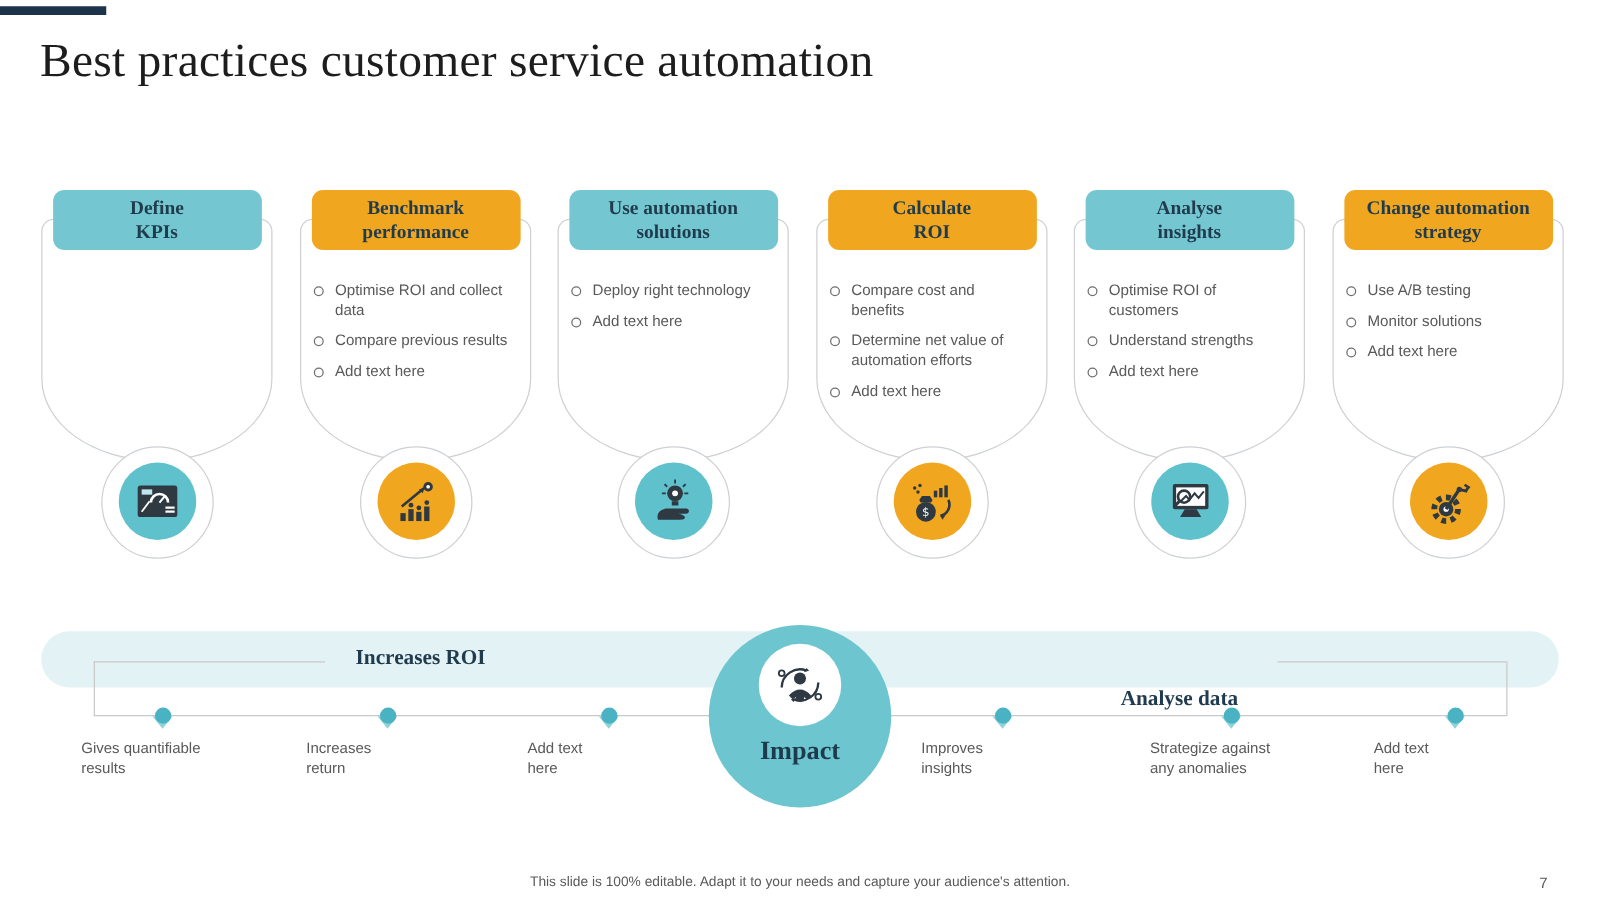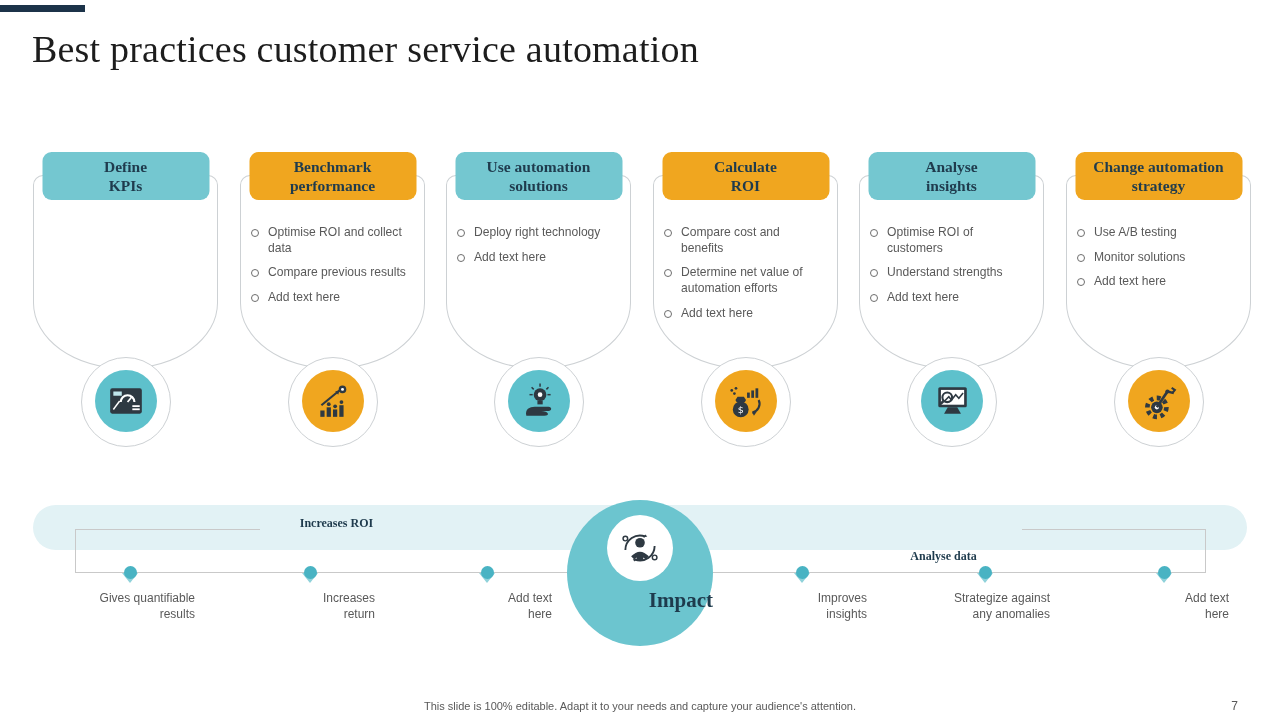--- a/index.html
+++ b/index.html
@@ -31,35 +31,35 @@
   .ring{position:absolute;left:50%;top:181px;transform:translateX(-50%);
         width:88px;height:88px;border-radius:50%;border:1px solid #CDD1D4;background:#fff;}
   .icon-circle{position:absolute;left:50%;top:194px;transform:translateX(-50%);
         width:62px;height:62px;border-radius:50%;display:flex;align-items:center;justify-content:center;}
   .icon-circle.accent-teal{background:#5EC1CC;}
   .icon-circle svg{display:block;}
 
   
   .band{position:absolute;left:33px;top:505px;width:1214px;height:45px;background:#E2F2F5;border-radius:23px;}
   .band-label{position:absolute;top:516px;font-family:"Liberation Serif",serif;font-weight:bold;
-        font-size:12px;color:#1F3B4D;text-align:center;}
+        font-size:17px;color:#1F3B4D;text-align:center;}
   .band-label.left{left:33px;width:607px;}
   .band-label.right{left:640px;width:607px;margin-top:33px;}
   .gline{position:absolute;background:#C9C9C9;}
   .marker{position:absolute;top:565px;width:0;}
   .pin-tri{position:absolute;left:-8px;top:8px;width:0;height:0;
         border-left:8px solid transparent;border-right:8px solid transparent;border-top:10px solid #8FD2DA;}
   .pin-dot{position:absolute;left:-6.5px;top:1px;width:13px;height:13px;border-radius:50%;background:#49B3C3;}
-  .marker-label{position:absolute;left:-65px;top:26px;width:130px;text-align:right;
+  .marker-label{position:absolute;left:-65px;top:26px;width:130px;text-align:left;
         font-size:12px;line-height:1.3;color:#595959;white-space:pre-line;}
 
   .impact{position:absolute;left:567px;top:500px;width:146px;height:146px;border-radius:50%;background:#6CC5CF;}
   .impact-icon-wrap{position:absolute;left:50%;top:15px;transform:translateX(-50%);
         width:66px;height:66px;border-radius:50%;background:#fff;display:flex;align-items:center;justify-content:center;}
-  .impact-label{position:absolute;left:0;top:88px;width:100%;text-align:right;
+  .impact-label{position:absolute;left:0;top:88px;width:100%;text-align:center;
         font-family:"Liberation Serif",serif;font-weight:bold;font-size:21px;color:#1E3B4D;}
 
   
   .footer-text{position:absolute;left:0;top:700px;width:100%;text-align:center;font-size:11px;color:#595959;}
   .page-num{position:absolute;right:42px;top:699px;font-size:12px;color:#595959;}
 </style>
 </head>
 <body>
 
 <div id="slide">

